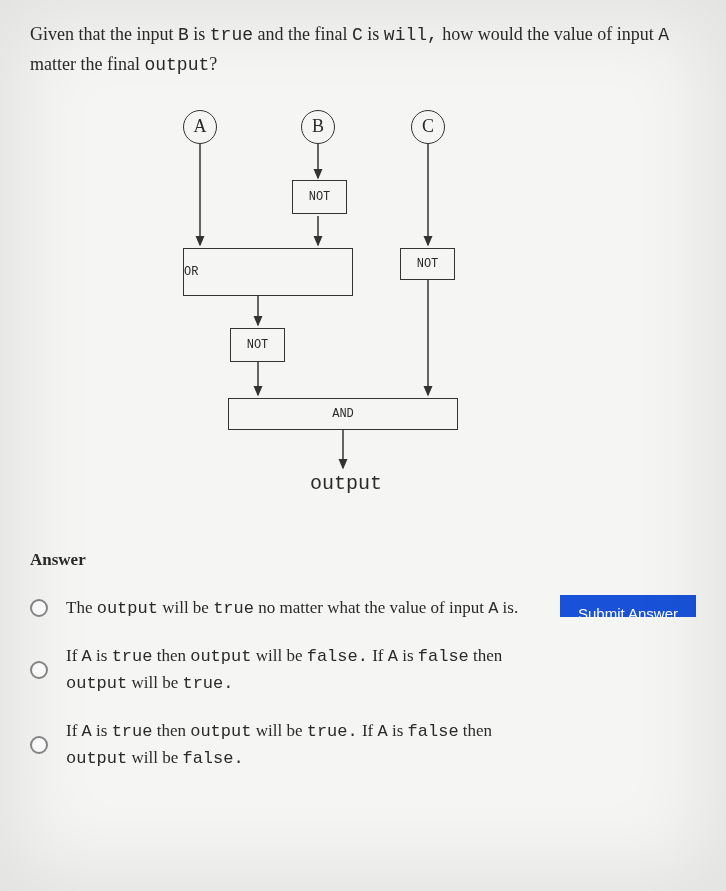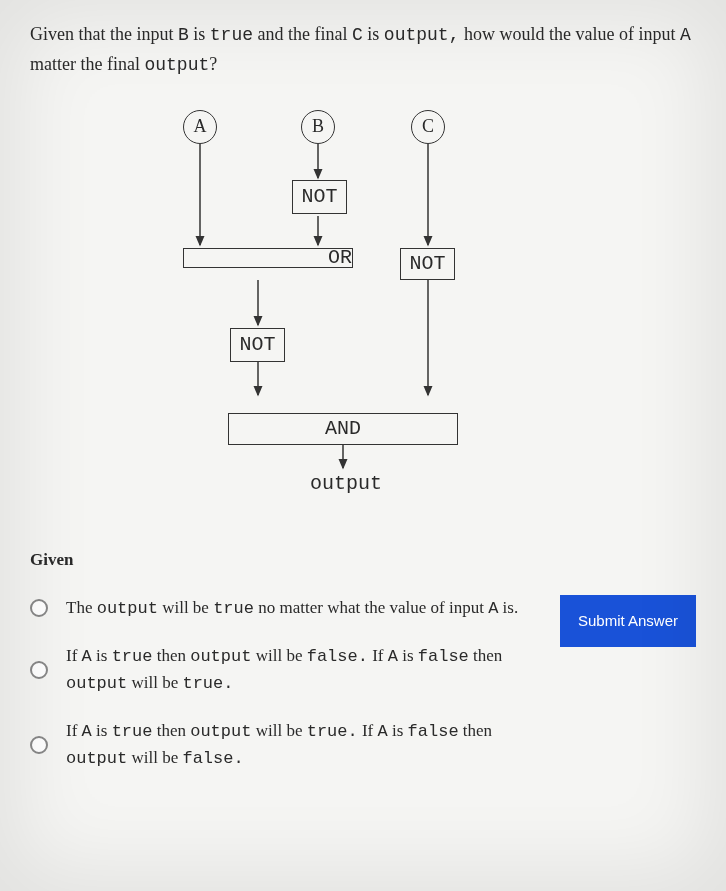--- a/index.html
+++ b/index.html
@@ -37,21 +37,21 @@
       justify-content: center;
       font-size: 18px;
       background: #f5f5f3;
     }
     .gate-box {
       position: absolute;
       border: 1.5px solid #333;
       display: flex;
       align-items: center;
       justify-content: center;
-      font-size: 20px;
+      font-size: 12px;
       background: #f5f5f3;
       font-family: 'Courier New', monospace;
     }
     .output-label {
       position: absolute;
       font-family: 'Courier New', monospace;
       font-size: 20px;
     }
     svg.arrows {
       position: absolute;
@@ -87,34 +87,34 @@
       background: #fff;
     }
     .submit-btn {
       background: #1952d8;
       color: #fff;
       border: none;
       padding: 10px 18px;
       font-size: 15px;
       cursor: pointer;
       white-space: nowrap;
-      height: 52px;
+      height: 22px;
       font-family: Arial, sans-serif;
     }
     
     body::before{
       content:"";position:absolute;inset:0;pointer-events:none;
       box-shadow: inset 0 0 80px 20px rgba(0,0,0,0.08);
     }
   </style>
 </head>
 <body>
 
 <div class="question-text">
-  <span>Given that the input </span><span class="mono">B</span><span> is </span><span class="mono">true</span><span> and the final </span><span class="mono">C</span><span> is </span><span class="mono">output,</span><span> how would the value of input </span><span class="mono">A</span><span> matter the final </span><span class="mono">output</span><span>?</span>
+  <span>Given that the input </span><span class="mono">B</span><span> is </span><span class="mono">true</span><span> and the final </span><span class="mono">C</span><span> is </span><span class="mono">will,</span><span> how would the value of input </span><span class="mono">A</span><span> matter the final </span><span class="mono">output</span><span>?</span>
 </div>
 
 <div class="diagram">
   <svg class="arrows">
     <defs>
       <marker id="ah" markerWidth="8" markerHeight="8" refX="6" refY="3" orient="auto">
         <path d="M0,0 L7,3 L0,6 Z" fill="#333"></path>
       </marker>
     </defs>
 
@@ -141,36 +141,36 @@
   <div class="node-circle" style="left:163px; top:10px;">
       <span>B</span>
     </div>
   <div class="node-circle" style="left:273px; top:10px;">
       <span>C</span>
     </div>
 
   <div class="gate-box" style="left:154px; top:80px; width:55px; height:34px;">
       <span>NOT</span>
     </div>
-  <div class="gate-box" style="left:45px; top:148px; width:170px; height:20px; justify-content:flex-end;">
+  <div class="gate-box" style="left:45px; top:148px; width:170px; height:48px; justify-content:flex-start;">
       <span>OR</span>
     </div>
   <div class="gate-box" style="left:262px; top:148px; width:55px; height:32px;">
       <span>NOT</span>
     </div>
   <div class="gate-box" style="left:92px; top:228px; width:55px; height:34px;">
       <span>NOT</span>
     </div>
-  <div class="gate-box" style="left:90px; top:313px; width:230px; height:32px;">
+  <div class="gate-box" style="left:90px; top:298px; width:230px; height:32px;">
       <span>AND</span>
     </div>
   <div class="output-label" style="left:172px; top:372px;"><span>output</span></div>
 </div>
 
-<div class="answer-heading">Given</div>
+<div class="answer-heading">Answer</div>
 
 <div class="options-row">
   <div class="options-col">
     <div class="option">
       <div class="radio"></div>
       <div>
         <span>The </span><span class="mono">output</span><span> will be </span><span class="mono">true</span><span> no matter what the value of input </span><span class="mono">A</span><span> is.</span>
       </div>
     </div>
     <div class="option">

